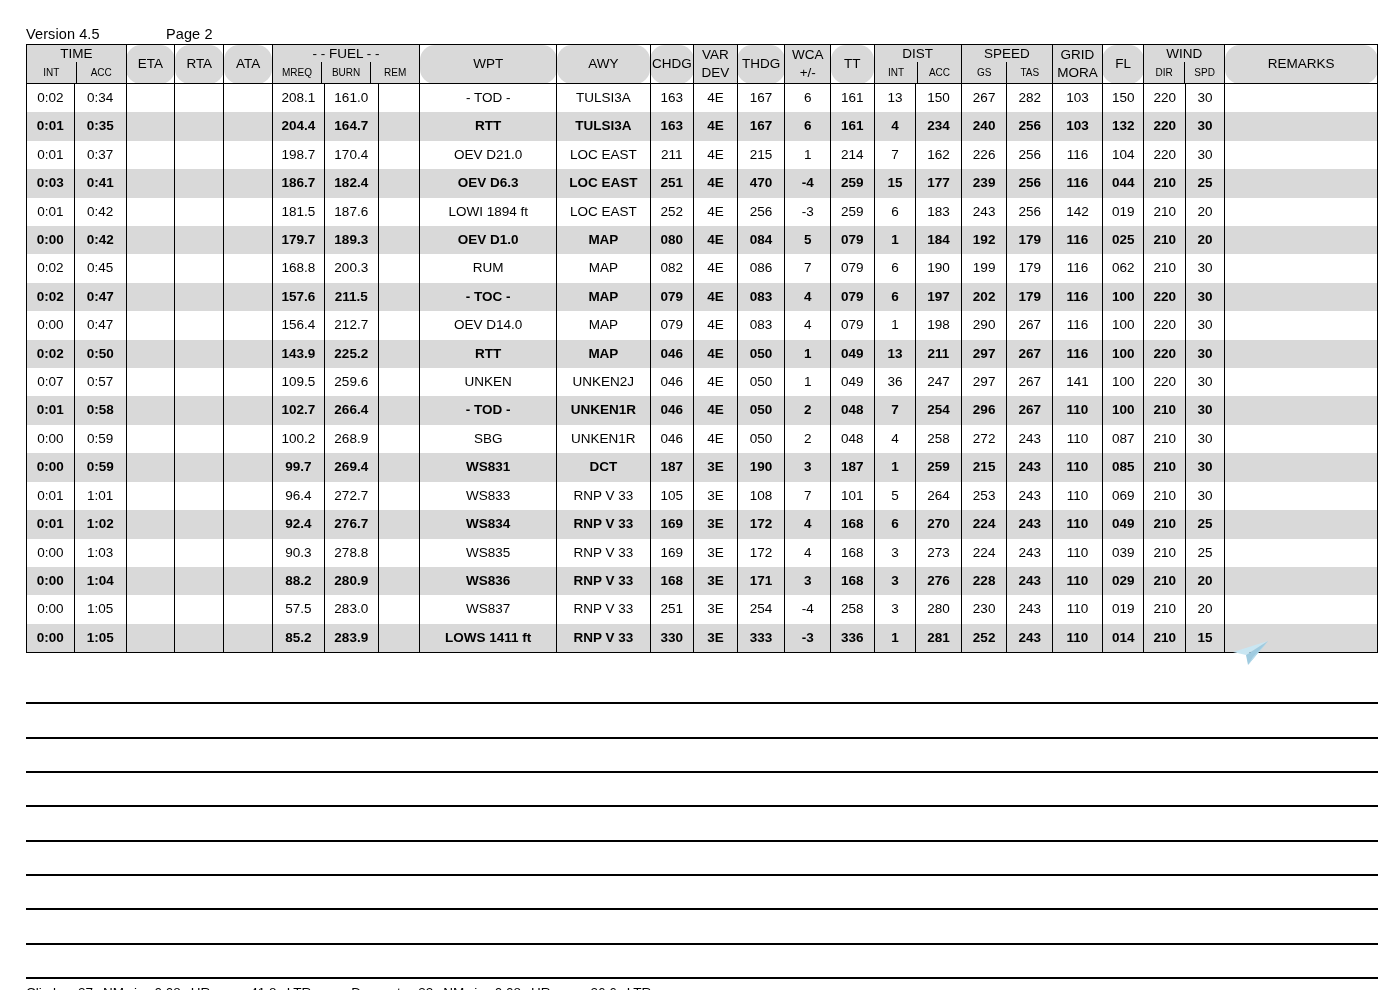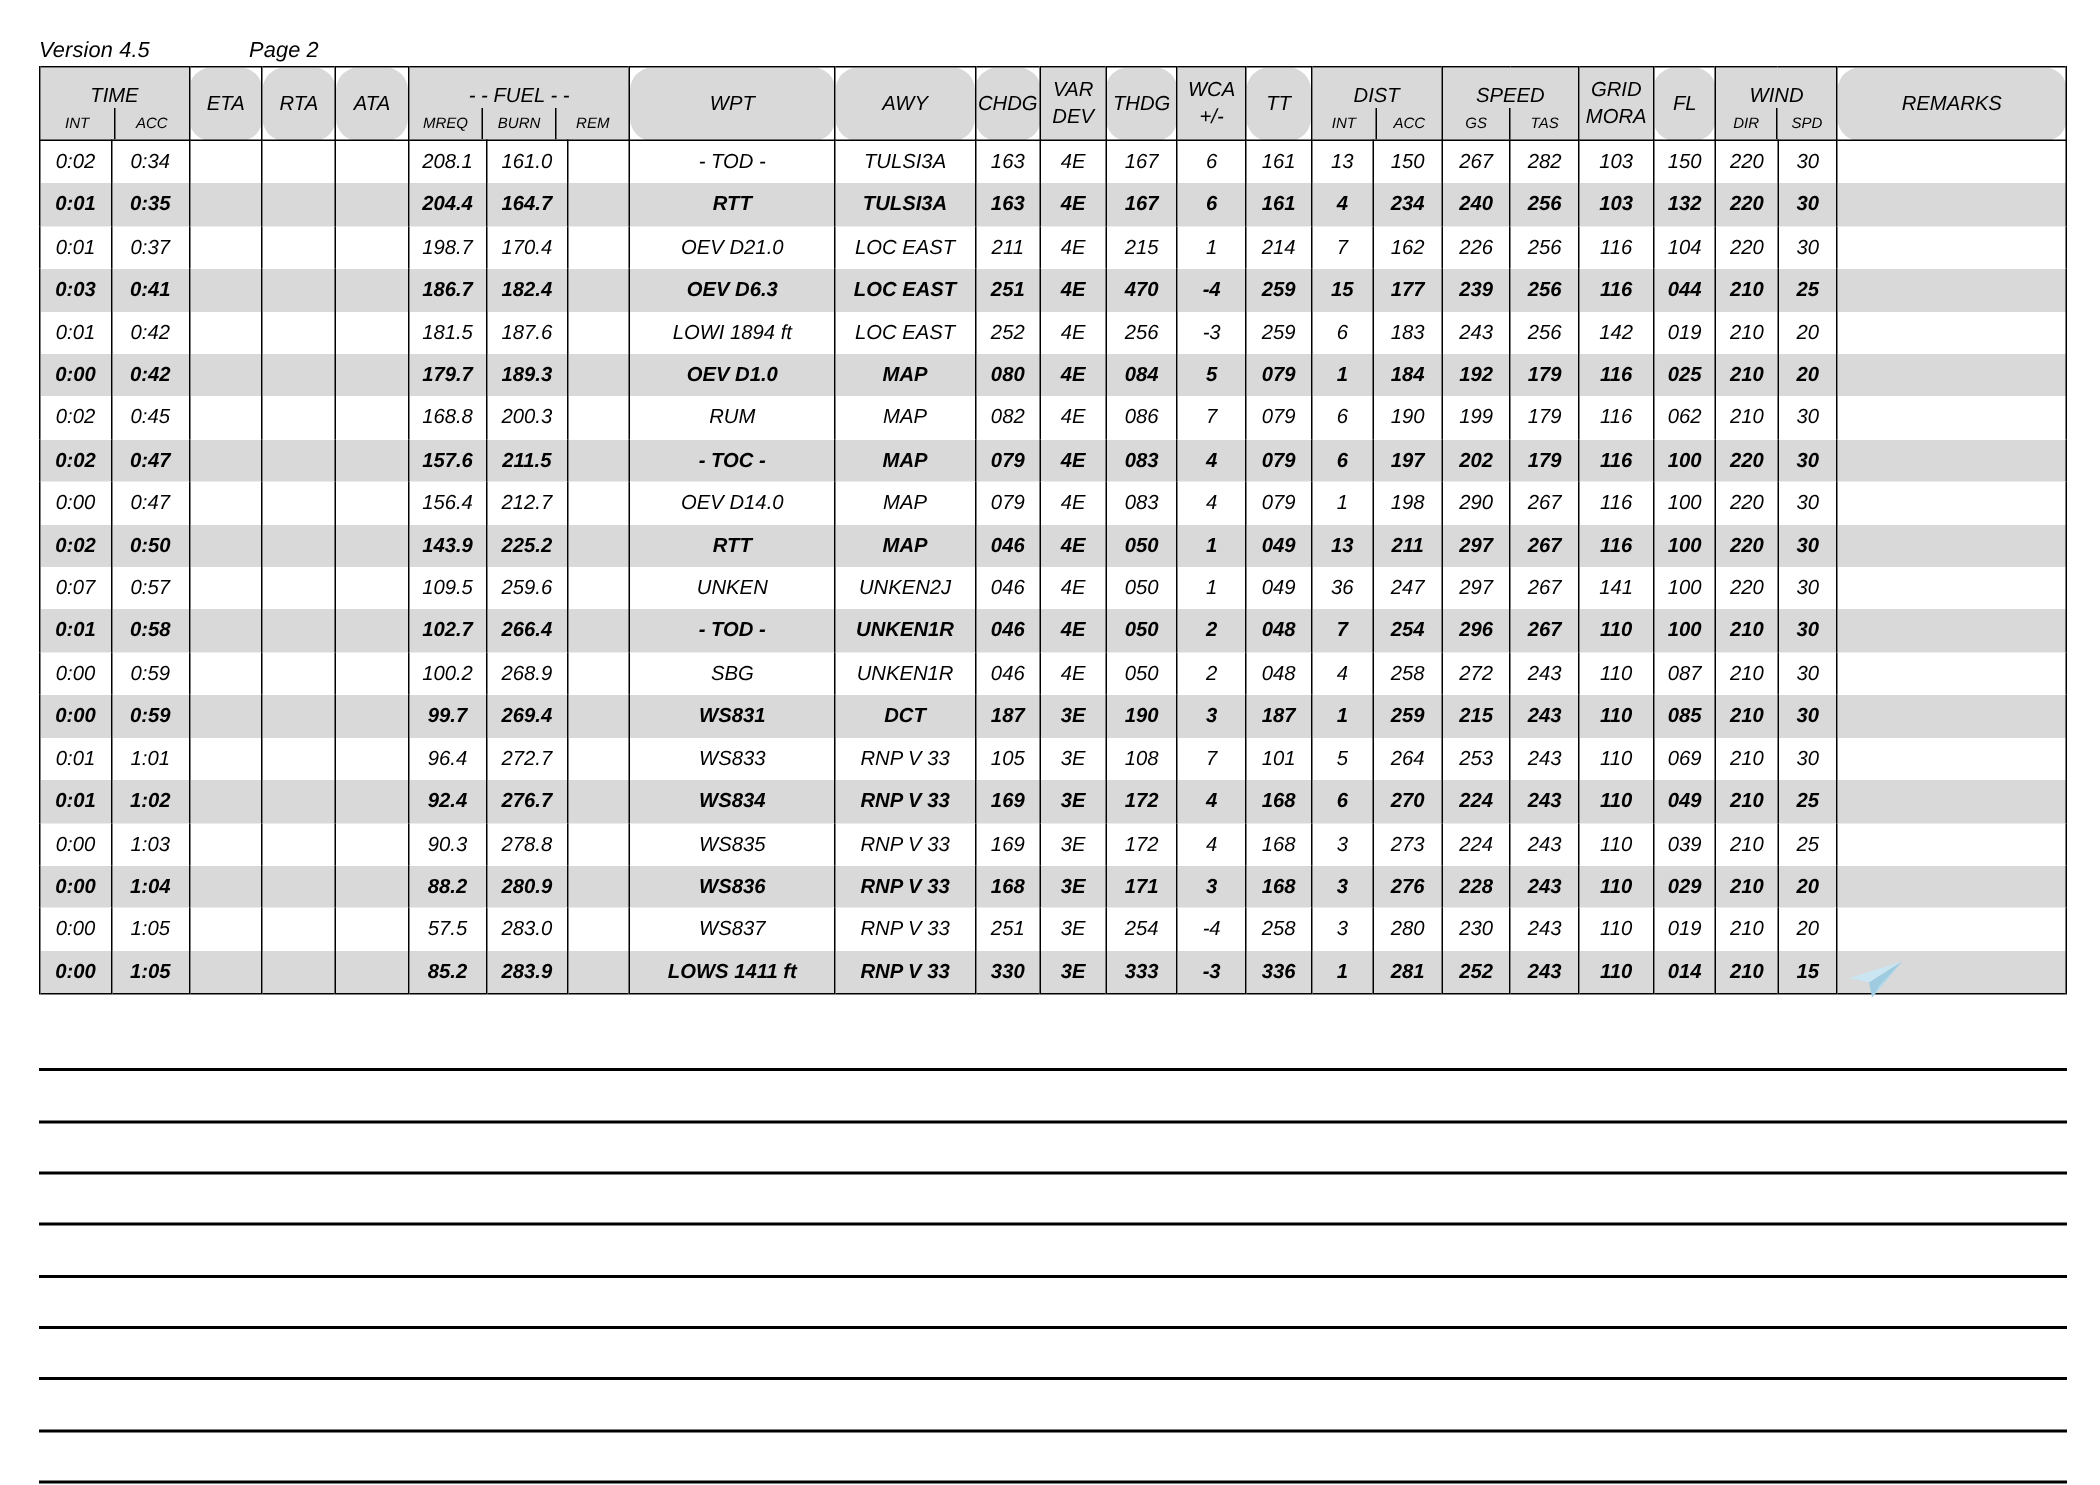--- a/index.html
+++ b/index.html
@@ -13,21 +13,20 @@
     font-family: "Liberation Sans", sans-serif;
     color: #000000;
     overflow: hidden;
   }
   .page {
     position: relative;
     width: 1400px;
     height: 698px;
     box-sizing: border-box;
     padding: 22px 22px 0 26px;
-    font-style: italic;
   }
 
   
   .meta-line {
     display: flex;
     align-items: flex-end;
     height: 20px;
     font-size: 14.5px;
     letter-spacing: 0.1px;
   }
@@ -64,21 +63,20 @@
     height: 38px;
     line-height: 1;
     padding: 0 !important;
     vertical-align: top;
   }
   .grp .g-top {
     display: block;
     height: 17px;
     line-height: 17px;
     font-size: 13.5px;
-    margin-top: 10px;
   }
   .grp .g-bot {
     display: flex;
     height: 21px;
   }
   .grp .g-bot span {
     flex: 1 1 0;
     line-height: 21px;
     font-size: 10px;
   }

